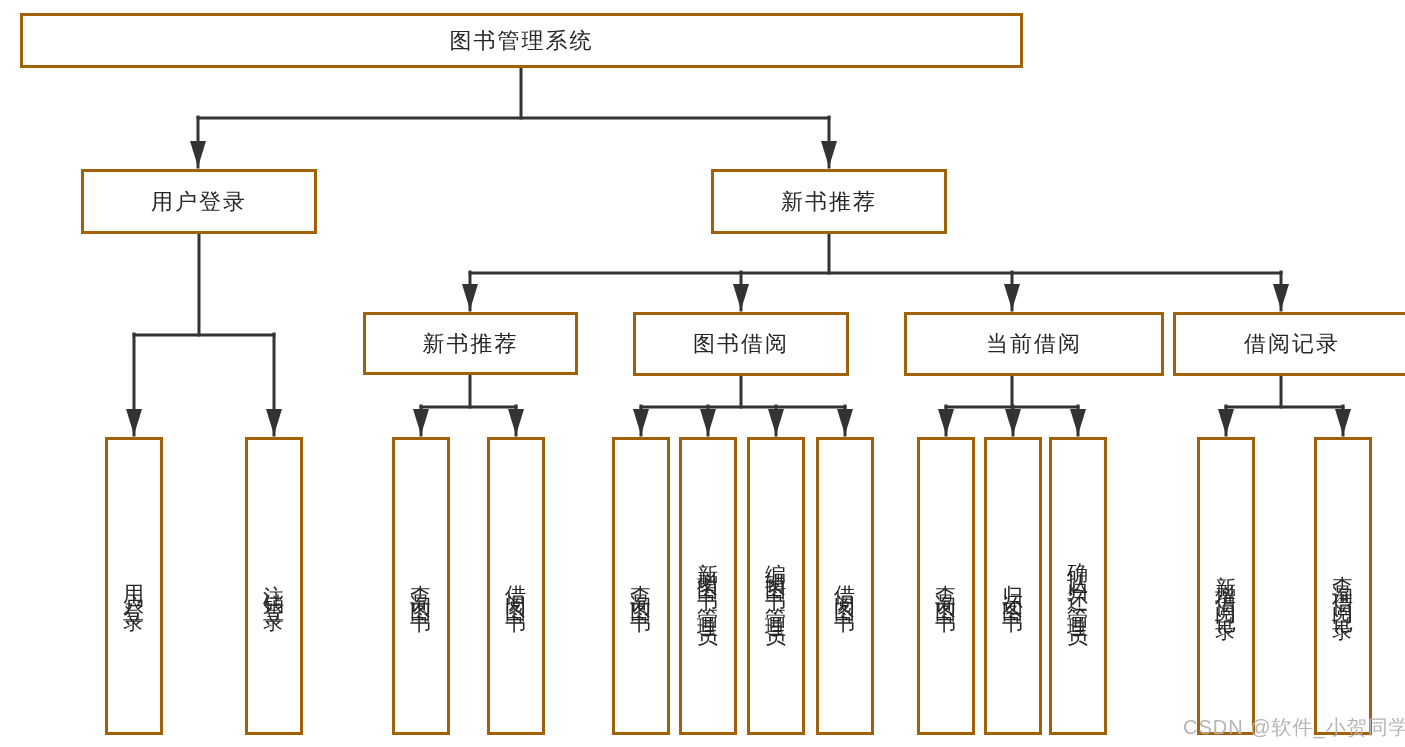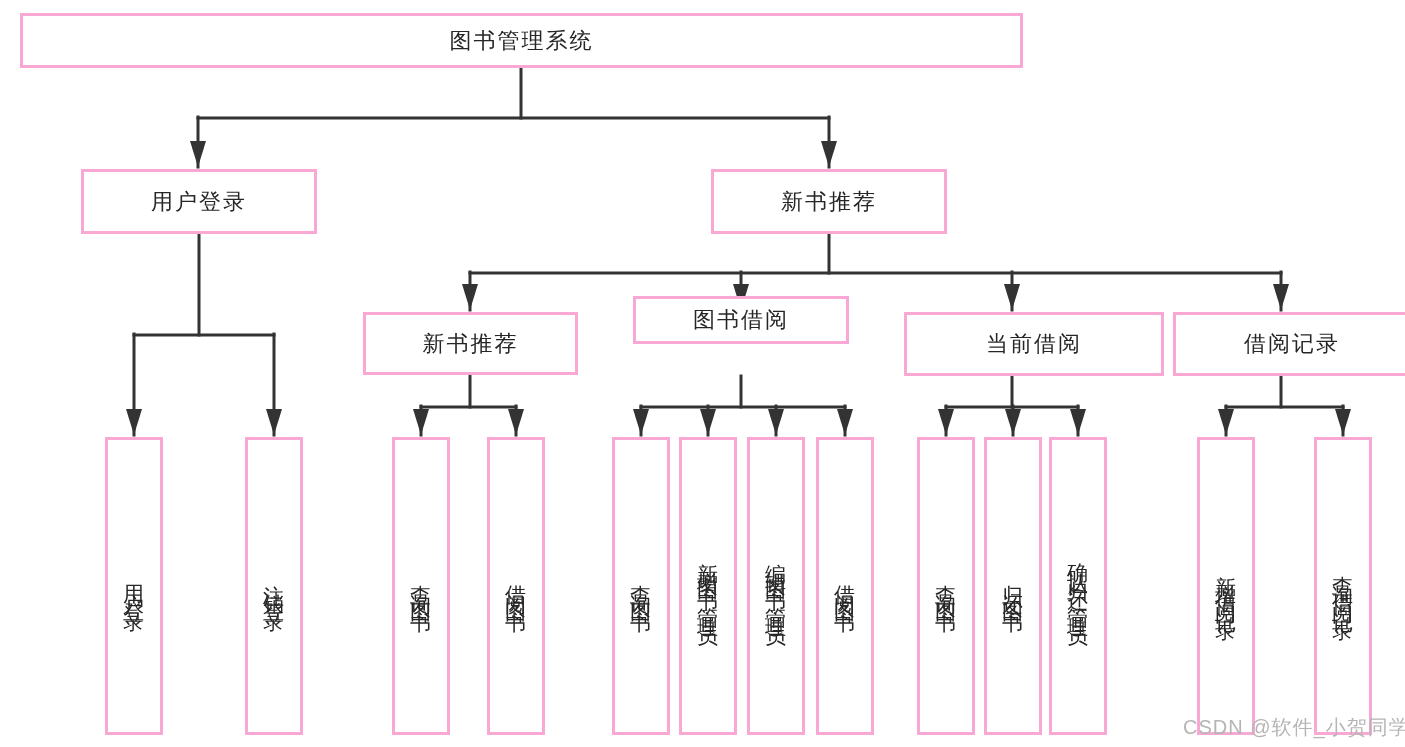--- a/index.html
+++ b/index.html
@@ -2,21 +2,21 @@
 <html><head>
 <meta charset="utf-8">
 <style>
   html,body{margin:0;padding:0;background:#ffffff;}
   .canvas{
     position:relative;width:1405px;height:747px;background:#ffffff;
     font-family:"Liberation Sans","DejaVu Sans",sans-serif;color:#262626;overflow:hidden;
   }
   .wires{position:absolute;left:0;top:0;width:1405px;height:747px;}
   .node{
-    position:absolute;background:#ffffff;border:3px solid #f9a8d4;box-sizing:border-box;
+    position:absolute;background:#ffffff;border:3px solid #a16207;box-sizing:border-box;
     display:flex;align-items:center;justify-content:center;
   }
   .node .lbl{font-size:22px;letter-spacing:2px;white-space:nowrap;color:#262626;}
   .node.v .lbl{
     writing-mode:vertical-rl;text-orientation:mixed;
     font-size:21px;letter-spacing:9px;line-height:1;white-space:nowrap;
   }
   .watermark{
     position:absolute;left:1183px;top:714px;font-size:20px;letter-spacing:1px;
     color:#b5b5b5;white-space:nowrap;z-index:5;
@@ -98,21 +98,21 @@
   <div class="node" style="left:81px;top:169px;width:236px;height:65px">
     <span class="lbl">用户登录</span>
   </div>
   <div class="node" style="left:711px;top:169px;width:236px;height:65px">
     <span class="lbl">新书推荐</span>
   </div>
 
   <div class="node" style="left:363px;top:312px;width:215px;height:63px">
     <span class="lbl">新书推荐</span>
   </div>
-  <div class="node" style="left:633px;top:296px;width:216px;height:48px">
+  <div class="node" style="left:633px;top:312px;width:216px;height:64px">
     <span class="lbl">图书借阅</span>
   </div>
   <div class="node" style="left:904px;top:312px;width:260px;height:64px">
     <span class="lbl">当前借阅</span>
   </div>
   <div class="node" style="left:1173px;top:312px;width:238px;height:64px">
     <span class="lbl">借阅记录</span>
   </div>
 
   <div class="node v" style="left:105px;top:437px;width:58px;height:298px">

